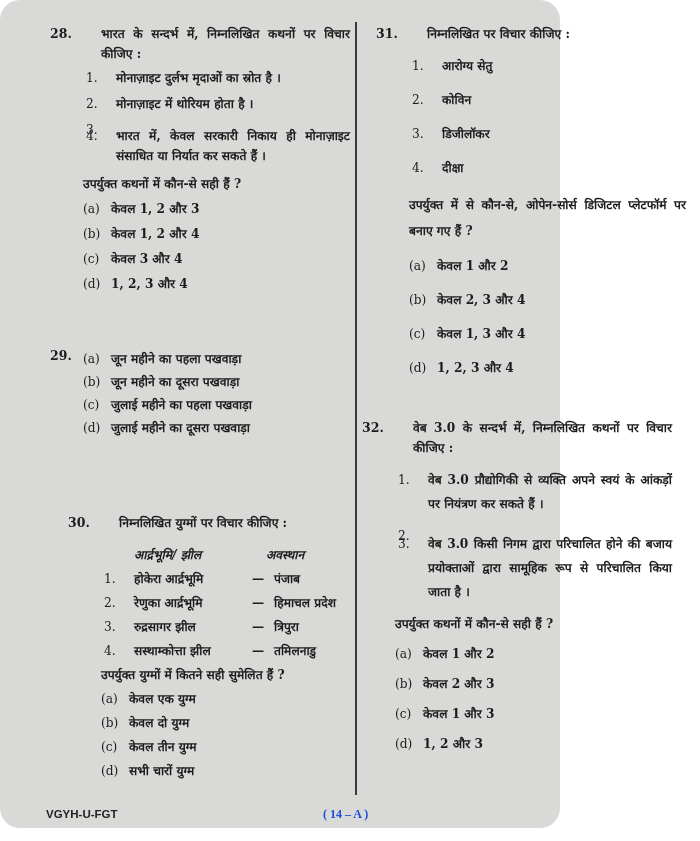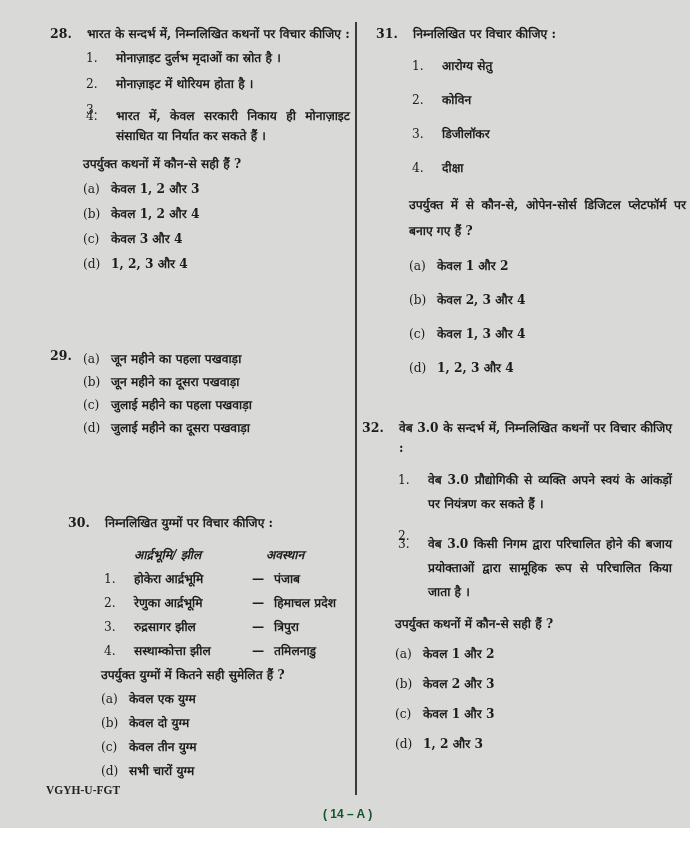--- a/index.html
+++ b/index.html
@@ -1,48 +1,49 @@
 <!DOCTYPE html>
 <html><head>
 <meta charset="utf-8">
 <style>
   html, body { margin: 0; padding: 0; }
   body {
     width: 700px; height: 841px; background: #ffffff; position: relative; overflow: hidden;
     font-family: "DejaVu Serif", serif; color: #1c1c1c;
   }
   .page {
-    position: absolute; left: 0; top: 0; width: 690px; height: 828px;
+    position: absolute; left: 0; top: 0; width: 560px; height: 828px;
     background: #d9d9d7;
+    border-radius: 20px;
   }
   .divider {
     position: absolute; left: 355px; top: 22px; width: 2px; height: 773px; background: #3a3a3a;
   }
   .q { position: absolute; font-size: 12.2px; line-height: 20px; }
   .qnum { position: absolute; left: 0; top: 0; font-weight: bold; font-size: 12.5px; }
-  .qtext { margin-left: 37px; font-weight: bold; }
+  .qtext { margin-left: 51px; font-weight: bold; }
   .stmt { position: relative; margin-left: 36px; padding-left: 30px; font-weight: bold; }
   .stmt .n { position: absolute; left: 0; top: 0; font-weight: normal; }
   .ask { margin-left: 33px; font-weight: bold; }
   .opt { position: relative; margin-left: 33px; padding-left: 28px; font-weight: bold; }
   .opt .l { position: absolute; left: 0; top: 0; font-weight: normal; }
   .justify { text-align: justify; text-align-last: left; }
   .pairs-head { margin-left: 66px; font-style: italic; font-weight: bold; display: flex; }
   .pairs-head span:first-child { width: 132px; }
   .pair { position: relative; margin-left: 36px; padding-left: 30px; display: flex; font-weight: bold; }
   .pair .n { position: absolute; left: 0; top: 0; font-weight: normal; }
   .pair .a { width: 118px; }
   .pair .dash { width: 22px; }
   .footer-code {
-    position: absolute; left: 46px; top: 784px; font-family: Liberation Serif, serif;
+    position: absolute; left: 46px; top: 808px; font-family: Liberation Sans, sans-serif;
     font-weight: bold; font-size: 11.5px; color: #222;
   }
   .footer-page {
-    position: absolute; left: 323px; top: 807px; font-family: Liberation Sans, sans-serif;
-    font-weight: bold; font-size: 12px; color: #14532d;
+    position: absolute; left: 323px; top: 807px; font-family: Liberation Serif, serif;
+    font-weight: bold; font-size: 12px; color: #1d4ed8;
   }
 </style>
 </head>
 <body>
 
 <div class="page">
 
   <div class="divider"></div>
 
   <div class="q" style="left:50px; top:24px; width:300px;">

